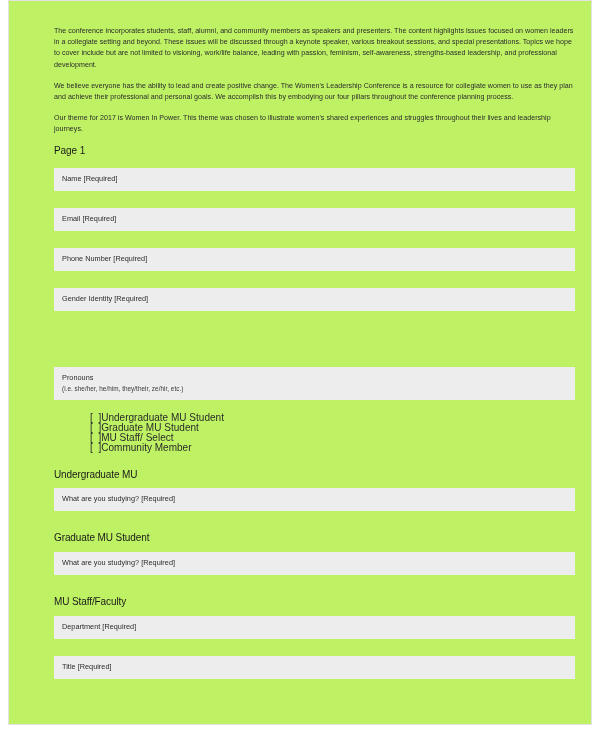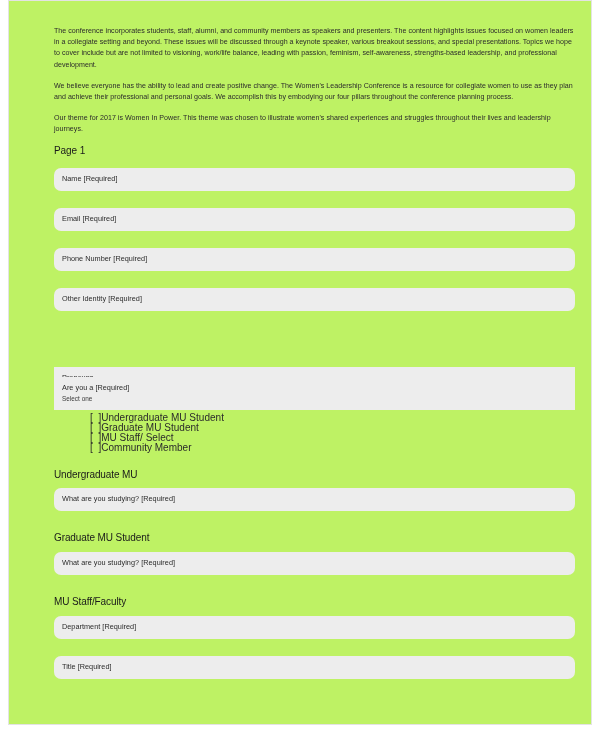--- a/index.html
+++ b/index.html
@@ -49,21 +49,21 @@
     letter-spacing: -0.1px;
   }
 
   
   .field-box {
     background: #ededed;
     box-sizing: border-box;
     padding: 6px 0 6px 8px;
     width: 100%;
   }
-  .field-box.single { height: 23px; padding-top: 7px; border-radius: 7px; }
+  .field-box.single { height: 23px; padding-top: 7px; }
   .field-box.dual   { height: 33px; padding-top: 7px; }
 
   .field-label {
     font-size: 7.3px;
     line-height: 8.5px;
     color: #2b2b2b;
     display: block;
     letter-spacing: 0.02px;
   }
   .field-sublabel {
@@ -125,37 +125,31 @@
   </div>
 
   <div class="abs" style="top:247px;">
     <div class="field-box single">
       <span class="field-label">Phone Number [Required]</span>
     </div>
   </div>
 
   <div class="abs" style="top:287px;">
     <div class="field-box single">
-      <span class="field-label">Other Identity [Required]</span>
+      <span class="field-label">Gender Identity [Required]</span>
     </div>
   </div>
 
   <div class="abs" style="top:326px;margin-top:40px;">
     <div class="field-box dual">
       <span class="field-label">Pronouns</span>
       <span class="field-sublabel">(i.e. she/her, he/him, they/their, ze/hir, etc.)</span>
     </div>
   </div>
 
-  <div class="abs" style="top:376px;">
-    <div class="field-box dual">
-      <span class="field-label">Are you a [Required]</span>
-      <span class="field-sublabel">Select one</span>
-    </div>
-  </div>
 
   <div class="abs" style="top:412px;">
     <ul class="choice-list">
       <li class="choice-item"><span class="choice-box">[  ]</span><span>Undergraduate MU Student</span></li>
       <li class="choice-item"><span class="choice-box">[  ]</span><span>Graduate MU Student</span></li>
       <li class="choice-item"><span class="choice-box">[  ]</span><span>MU Staff/ Select</span></li>
       <li class="choice-item"><span class="choice-box">[  ]</span><span>Community Member</span></li>
     </ul>
   </div>
 

